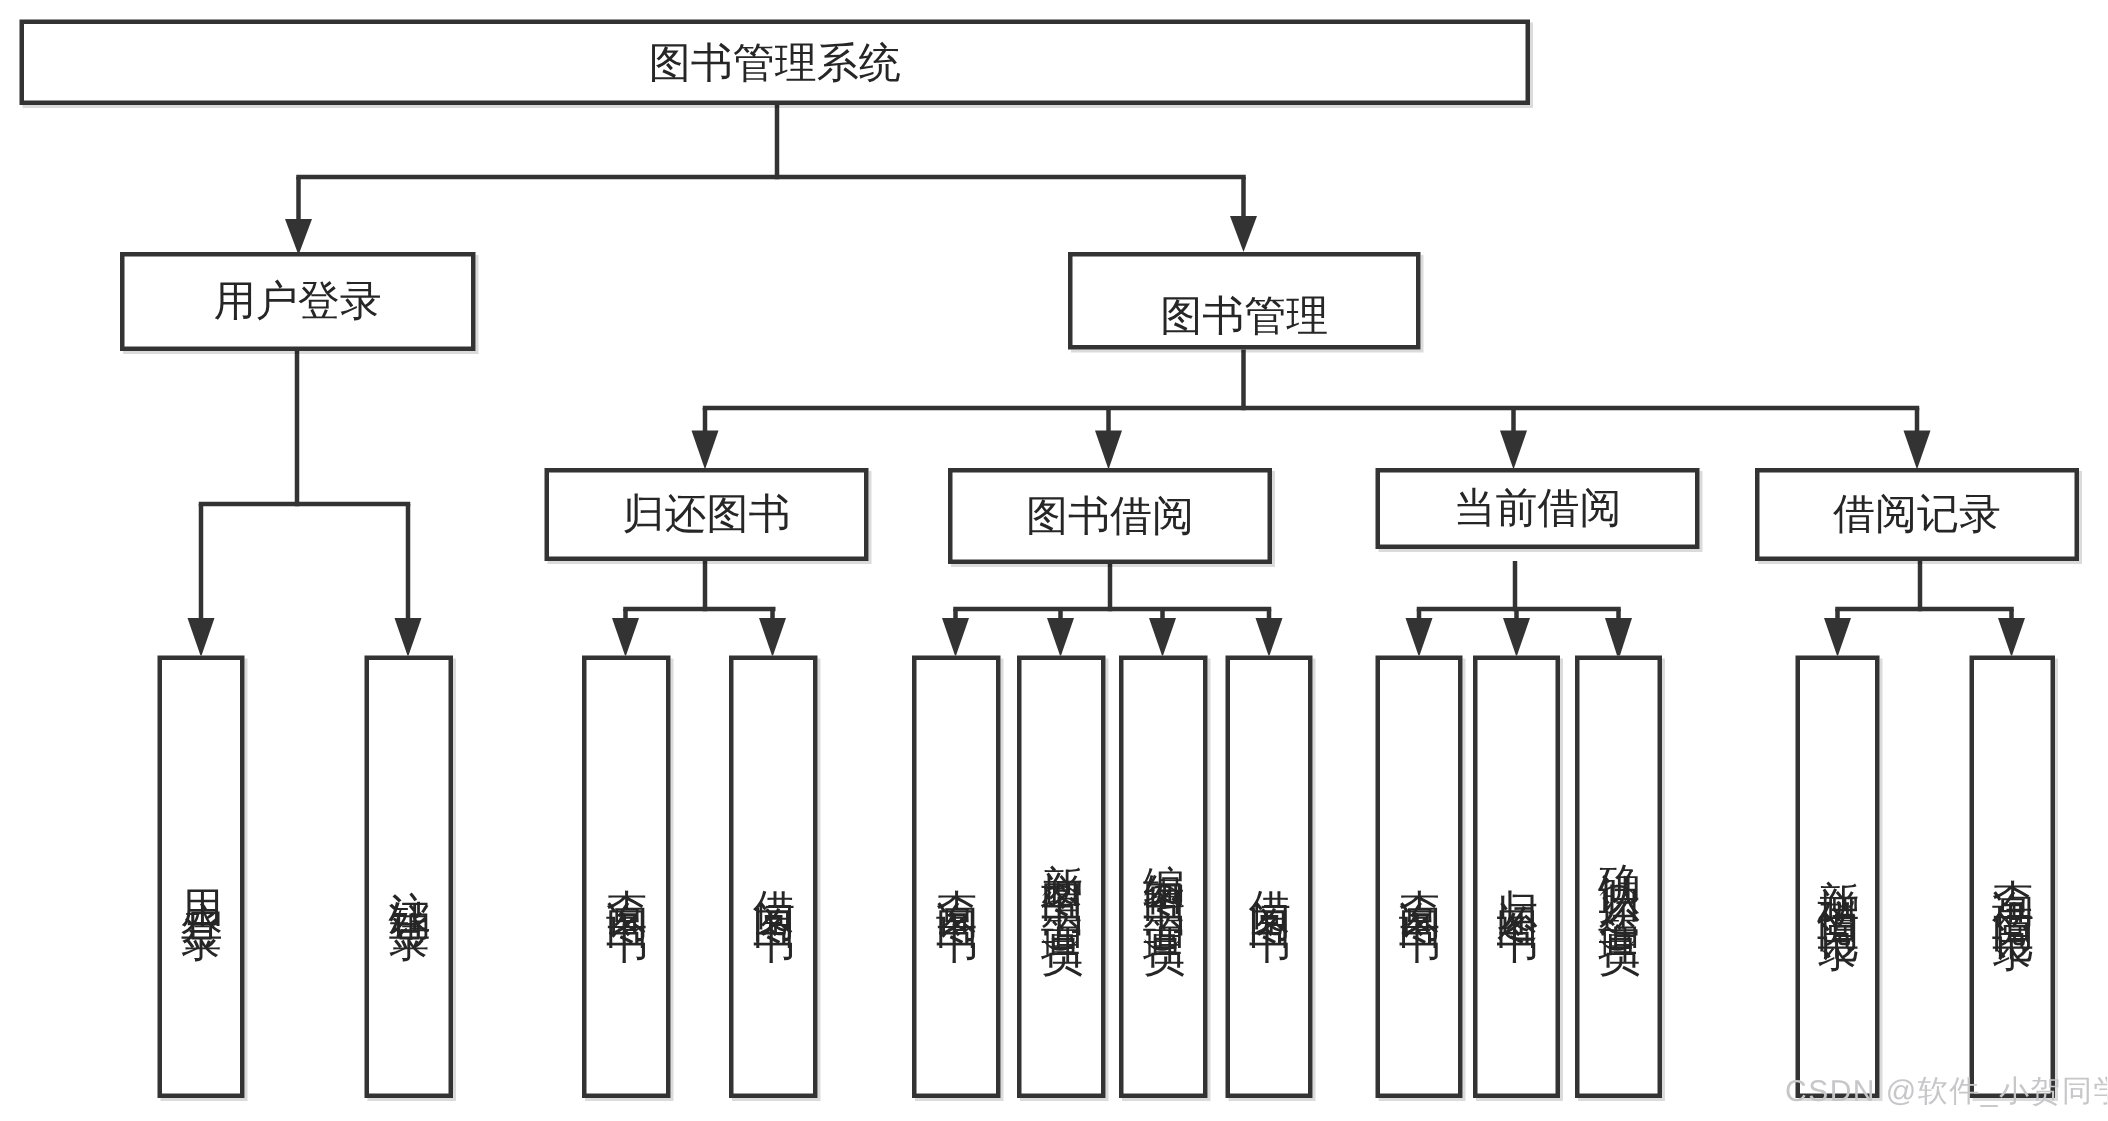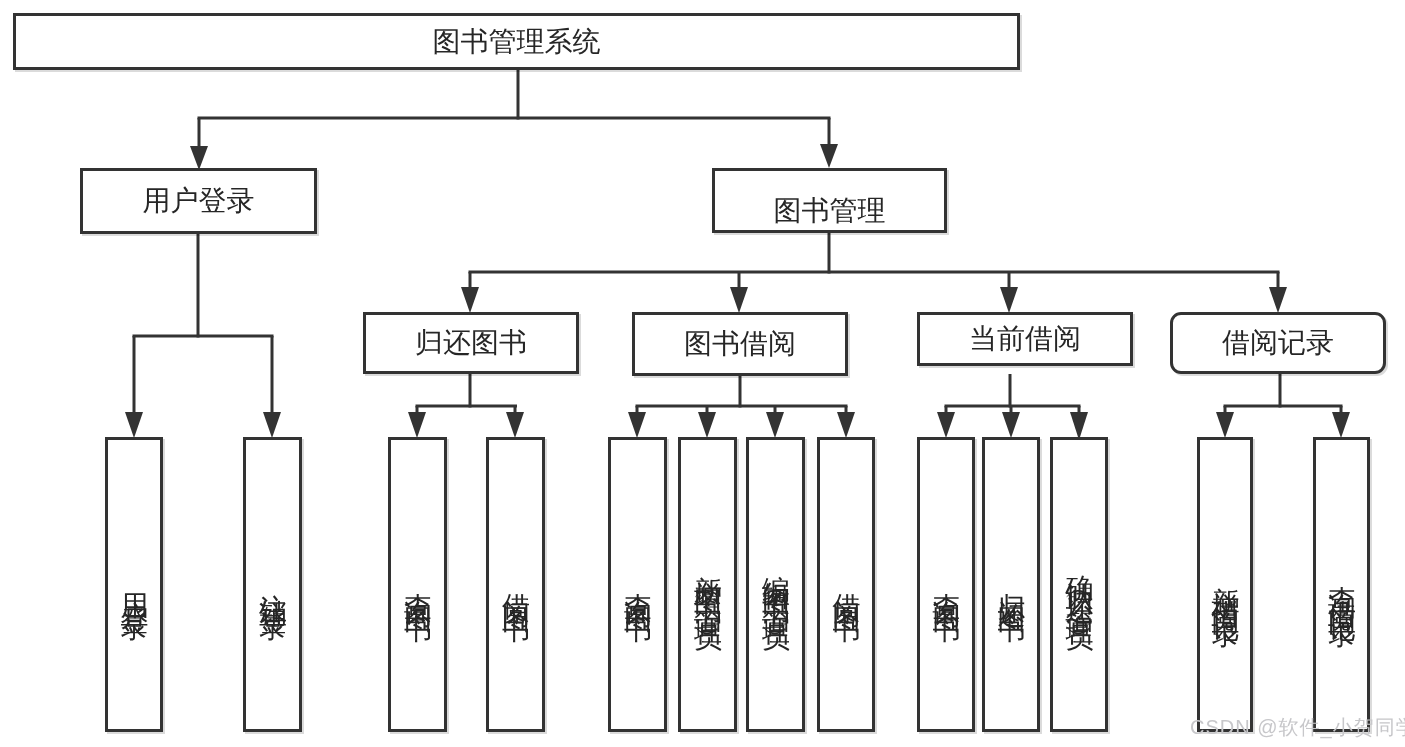--- a/index.html
+++ b/index.html
@@ -37,21 +37,21 @@
     letter-spacing: 7px;
     line-height: 1;
   }
   
   .n-root { left: 13px;  top: 13px;  width: 1007px; height: 57px; }
   .n-a    { left: 80px;  top: 168px; width: 237px;  height: 66px; }
   .n-b    { left: 712px; top: 168px; width: 235px;  height: 65px; align-items: flex-end; }
   .n-m1   { left: 363px; top: 312px; width: 216px;  height: 62px; }
   .n-m2   { left: 632px; top: 312px; width: 216px;  height: 64px; }
   .n-m3   { left: 901px; top: 312px; width: 216px;  height: 54px; margin-left: 16px; }
-  .n-m4   { left: 1170px;top: 312px; width: 216px;  height: 62px; border-radius: 11px; }
+  .n-m4   { left: 1170px;top: 312px; width: 216px;  height: 62px; }
   .leaf   { top: 437px; height: 295px; }
   .l-a1 { left: 105px;  width: 58px; }
   .l-a2 { left: 243px;  width: 59px; }
   .l-b1 { left: 388px;  width: 59px; }
   .l-b2 { left: 486px;  width: 59px; }
   .l-c1 { left: 608px;  width: 59px; }
   .l-c2 { left: 678px;  width: 59px; }
   .l-c3 { left: 746px;  width: 59px; }
   .l-c4 { left: 817px;  width: 58px; }
   .l-d1 { left: 917px;  width: 58px; }

